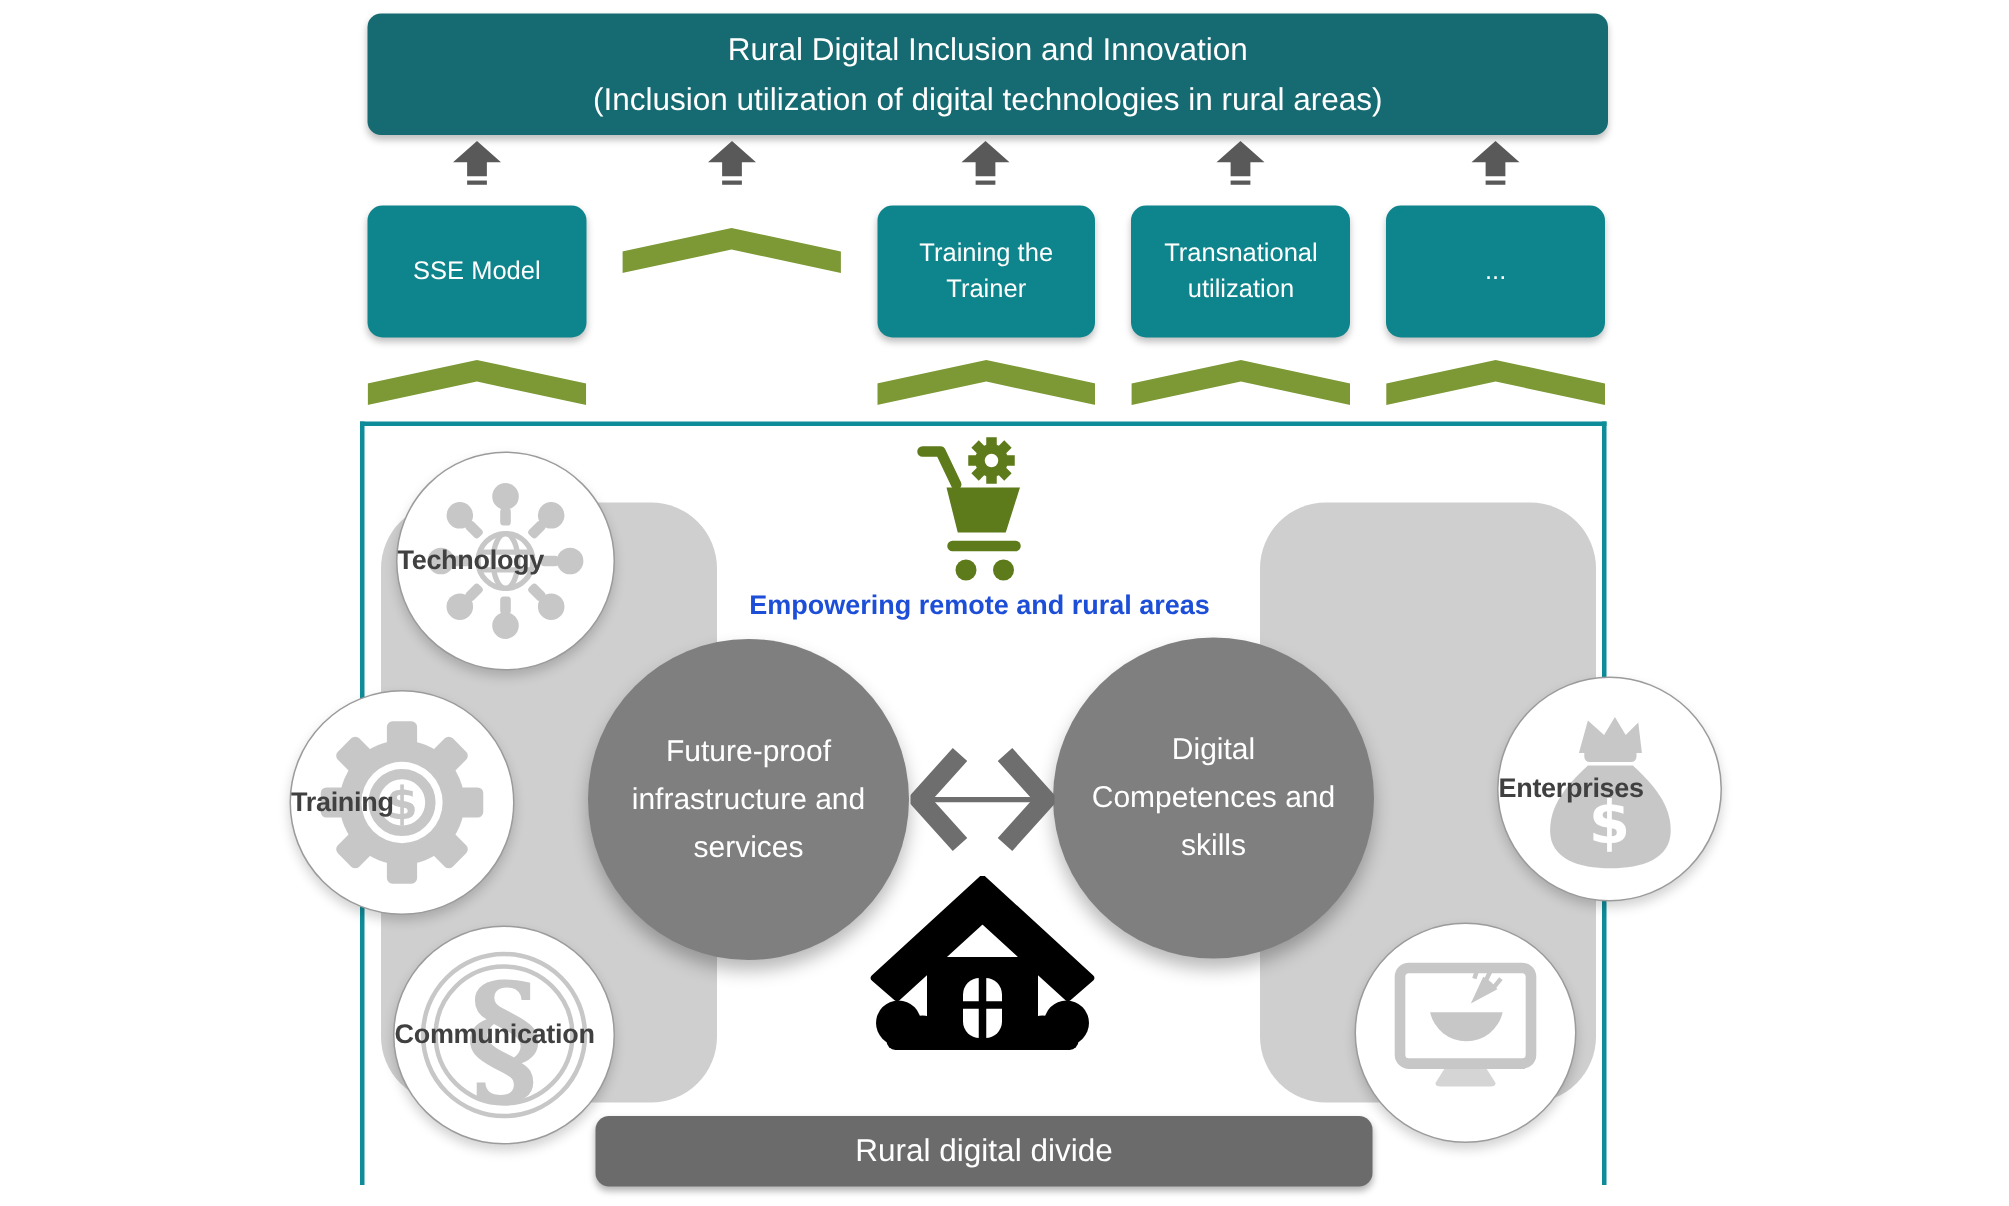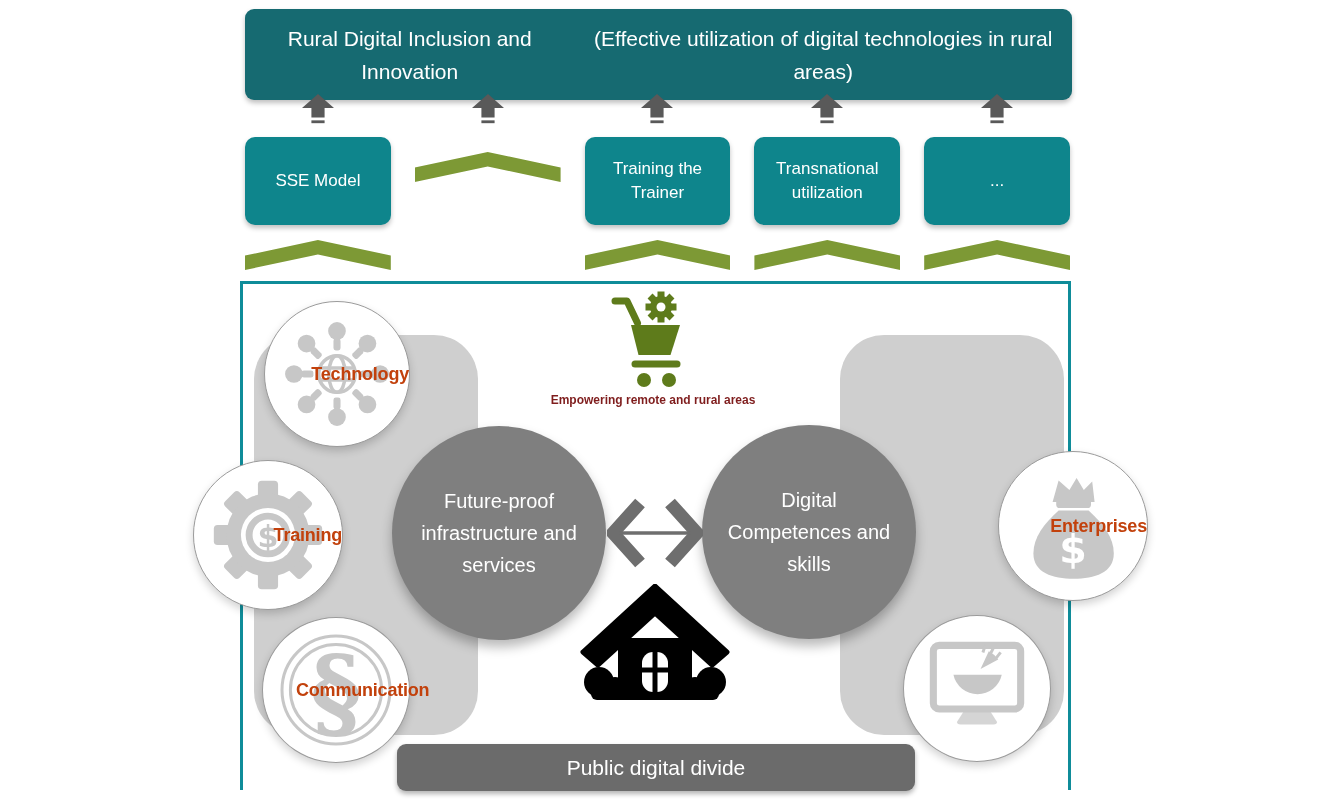--- a/index.html
+++ b/index.html
@@ -8,23 +8,23 @@
     --arrow-gray:#595959; --core-gray:#7F7F7F; --double-arrow-gray:#6E6E6E;
     --bar-gray:#6B6B6B; --panel-gray:#CFCFCF;
     --icon-gray:#C7C7C7; --icon-gray-dark:#BDBDBD; --circle-border:#9B9B9B;
   }
   *{margin:0;padding:0;box-sizing:border-box;}
   html,body{background:#fff;}
   body{font-family:"Liberation Sans","DejaVu Sans",sans-serif;}
   .stage{position:relative;width:1339px;height:804px;background:#fff;overflow:hidden;}
 
   
-  .banner{position:absolute;left:245px;top:9px;width:827px;height:91px;
+  .banner{position:absolute;left:245px;top:9px;width:827px;height:81px;
     background:var(--teal-dark,#166A71);border-radius:9px;color:#fff;
-    display:flex;flex-direction:row;justify-content:center;align-items:center;
+    display:flex;flex-direction:column;justify-content:center;align-items:center;
     font-size:21px;line-height:33px;text-align:center;
     box-shadow:0 3px 5px rgba(0,0,0,.25);}
 
   
   .pillars{position:absolute;left:245px;top:94px;width:825px;display:flex;gap:24px;}
   .pillar{flex:1;display:flex;flex-direction:column;align-items:center;}
   .up-arrow{height:34px;display:flex;align-items:flex-start;margin-bottom:9px;color:var(--arrow-gray,#595959);}
   .pillar-box{width:100%;height:88px;background:var(--teal,#0E858C);border-radius:10px;
     color:#fff;font-size:17px;line-height:24px;text-align:center;
     display:flex;align-items:center;justify-content:center;padding:4px 8px;
@@ -36,28 +36,28 @@
   .eco-box{position:absolute;left:240px;top:281px;width:831px;height:509px;
     border-top:3px solid var(--teal-border,#0F8C99);
     border-left:3px solid var(--teal-border,#0F8C99);
     border-right:3px solid var(--teal-border,#0F8C99);}
   .panel{position:absolute;width:224px;height:400px;top:335px;background:var(--panel-gray,#CFCFCF);border-radius:44px;}
   .panel.left{left:254px;}
   .panel.right{left:840px;}
 
   .cart{position:absolute;left:598px;top:290px;width:100px;height:104px;color:var(--olive-dark,#5E7B1B);}
   .tagline{position:absolute;left:428px;top:393px;width:450px;text-align:center;
-    font-size:12px;font-weight:bold;color:#7f1d1d;}
+    font-size:18px;font-weight:bold;color:#1d4ed8;}
 
   
   .sat{position:absolute;background:#fff;border:1.5px solid var(--circle-border,#9B9B9B);
     border-radius:50%;box-shadow:0 4px 8px rgba(0,0,0,.18);}
   .sat .icon{position:absolute;left:50%;top:50%;transform:translate(-50%,-50%);color:var(--icon-gray,#C7C7C7);}
   .sat .lbl{position:absolute;left:0;top:50%;transform:translateY(-50%);width:100%;
-    text-align:right;font-weight:bold;font-size:18px;color:#c2410c;letter-spacing:-0.2px;z-index:2;padding-left:33px;}
+    text-align:left;font-weight:bold;font-size:18px;color:#404040;letter-spacing:-0.2px;z-index:2;}
   .sat .lbl.spread{line-height:40px;}
   .sat-technology{left:264px;top:301px;width:146px;height:146px;}
   .sat-finance{left:193px;top:460px;width:150px;height:150px;}
   .sat-communication{left:262px;top:617px;width:148px;height:146px;}
   .sat-citizens{left:895px;top:301px;width:146px;height:146px;}
   .sat-enterprises{left:998px;top:451px;width:150px;height:150px;}
   .sat-public{left:903px;top:615px;width:148px;height:147px;}
 
   
   .core{position:absolute;width:214px;height:214px;border-radius:50%;
@@ -76,21 +76,21 @@
     box-shadow:0 3px 5px rgba(0,0,0,.3);}
   svg{display:block;}
 </style>
 </head>
 <body>
 
 <div class="stage">
 
   <div class="banner">
     <div>Rural Digital Inclusion and Innovation</div>
-    <div>(Effective utilization of digital technologies in rural areas)</div>
+    <div>(Inclusion utilization of digital technologies in rural areas)</div>
   </div>
 
   <div class="pillars">
     <div class="pillar">
       <span class="up-arrow">
         <svg viewBox="0 0 40 34" width="38" height="32">
             <polygon points="20,0 37,15 27,15 27,25 13,25 13,15 3,15" fill="currentColor"></polygon>
             <rect x="13" y="28" width="14" height="3" fill="currentColor"></rect>
           </svg>
       </span>
@@ -307,16 +307,16 @@
       </g>
       <rect x="67" y="68" width="26" height="40" rx="11" fill="#fff"></rect>
       <g stroke="#000" stroke-width="5">
           <line x1="80" y1="66" x2="80" y2="108"></line>
           <line x1="65" y1="86" x2="95" y2="86"></line>
         </g>
     </svg>
   </div>
 
   <div class="bottom-bar">
-    <span>Public digital divide</span>
+    <span>Rural digital divide</span>
   </div>
 
 </div>
 
 </body></html>

